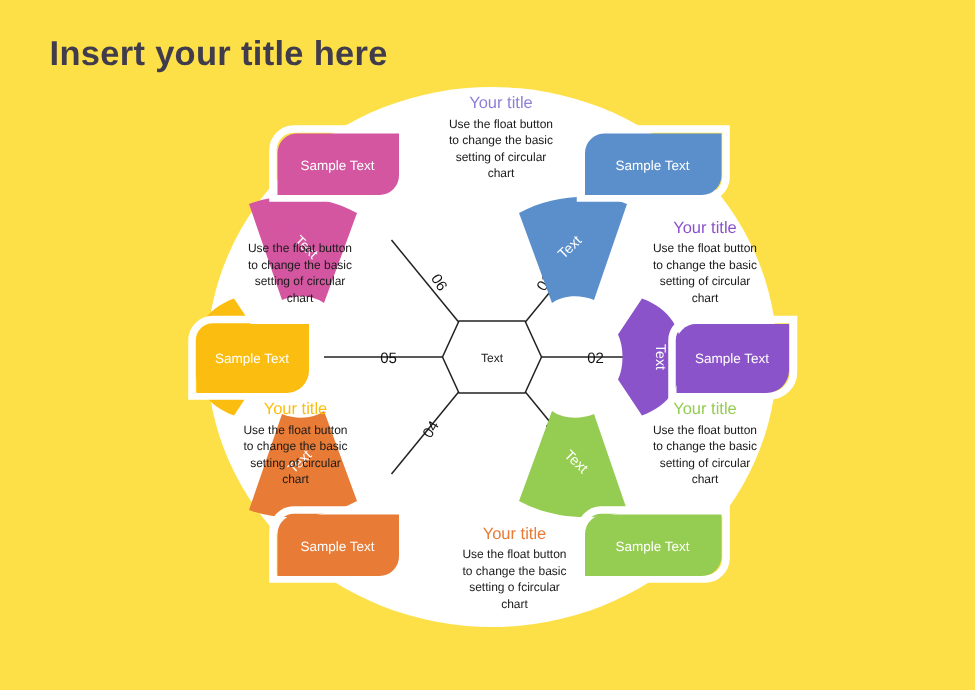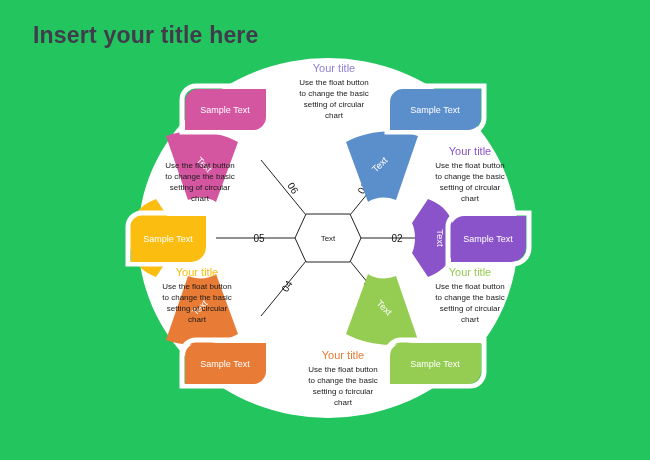--- a/index.html
+++ b/index.html
@@ -10,21 +10,21 @@
     width: 650px;
     height: 460px;
     background: #f5f5f5;
     font-family: "Liberation Sans", sans-serif;
     overflow: hidden;
   }
   #canvas {
     position: relative;
     width: 650px;
     height: 460px;
-    background: #22c55e;
+    background: #fde047;
   }
   #page-title {
     position: absolute;
     left: 33px;
     top: 22px;
     font-size: 23px;
     font-weight: bold;
     color: #403c4c;
     letter-spacing: 0.2px;
     white-space: nowrap;

